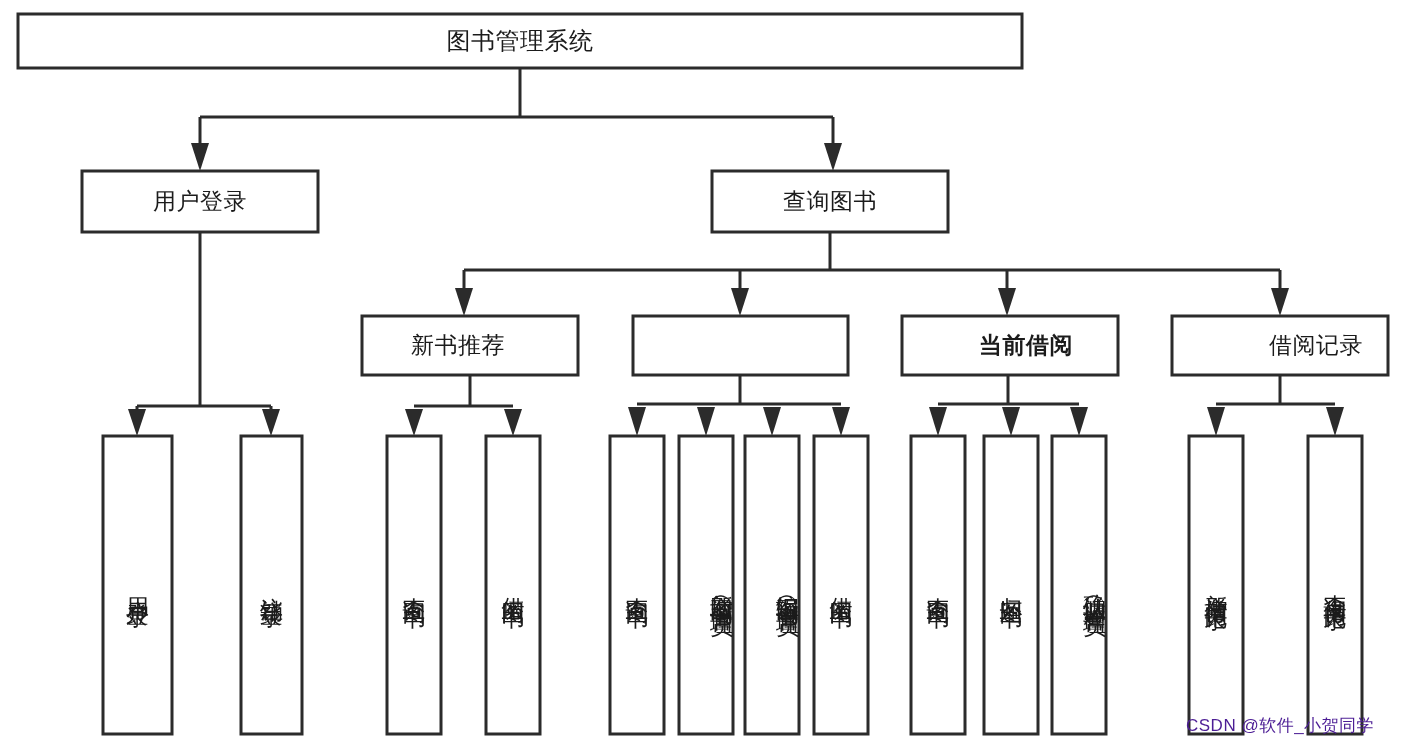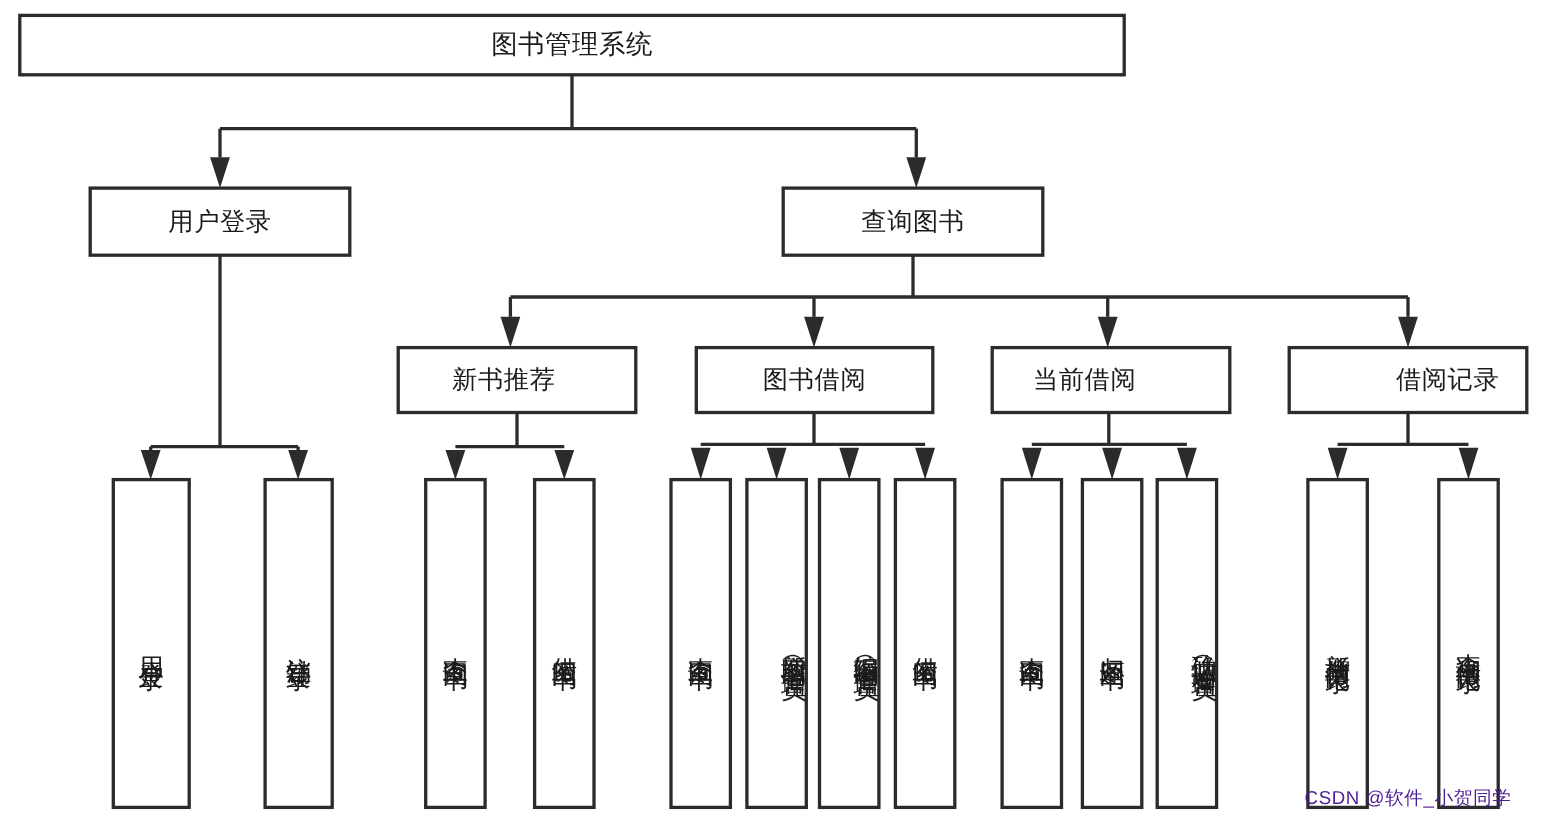--- a/index.html
+++ b/index.html
@@ -186,22 +186,21 @@
       <polygon class="arrowhead" points="1326,407 1344,407 1335,436"></polygon>
     </g>
   </svg>
 
   <div class="h-label root" style="left:18px; top:14px; width:1004px; height:54px;">图书管理系统</div>
 
   <div class="h-label" style="left:82px; top:171px; width:236px; height:61px;">用户登录</div>
   <div class="h-label" style="left:712px; top:171px; width:236px; height:61px;">查询图书</div>
 
   <div class="h-label" style="left:350px; top:316px; width:216px; height:59px;">新书推荐</div>
-  <div class="h-label" style="left:633px; top:316px; width:215px; height:59px;">图书借阅</div>
-  <div class="h-label" style="left:878px; top:316px; width:216px; height:59px;">当前借阅</div>
+  <div class="h-label" style="left:918px; top:316px; width:216px; height:59px;font-weight:bold;">当前借阅</div>
   <div class="h-label" style="left:1172px; top:316px; width:216px; height:59px;margin-left:36px;">借阅记录</div>
 
   <div class="v-label centered" style="left:103px; top:436px; width:69px; height:298px;">用户登录</div>
   <div class="v-label centered" style="left:241px; top:436px; width:61px; height:298px;">注销登录</div>
 
   <div class="v-label centered" style="left:387px; top:436px; width:54px; height:298px;">查询图书</div>
   <div class="v-label centered" style="left:486px; top:436px; width:54px; height:298px;">借阅图书</div>
 
   <div class="v-label centered" style="left:610px; top:436px; width:54px; height:298px;">查询图书</div>
   <div class="v-label topped" style="left:679px; top:444px; width:54px; height:290px;">新增图书（管理员）</div>

